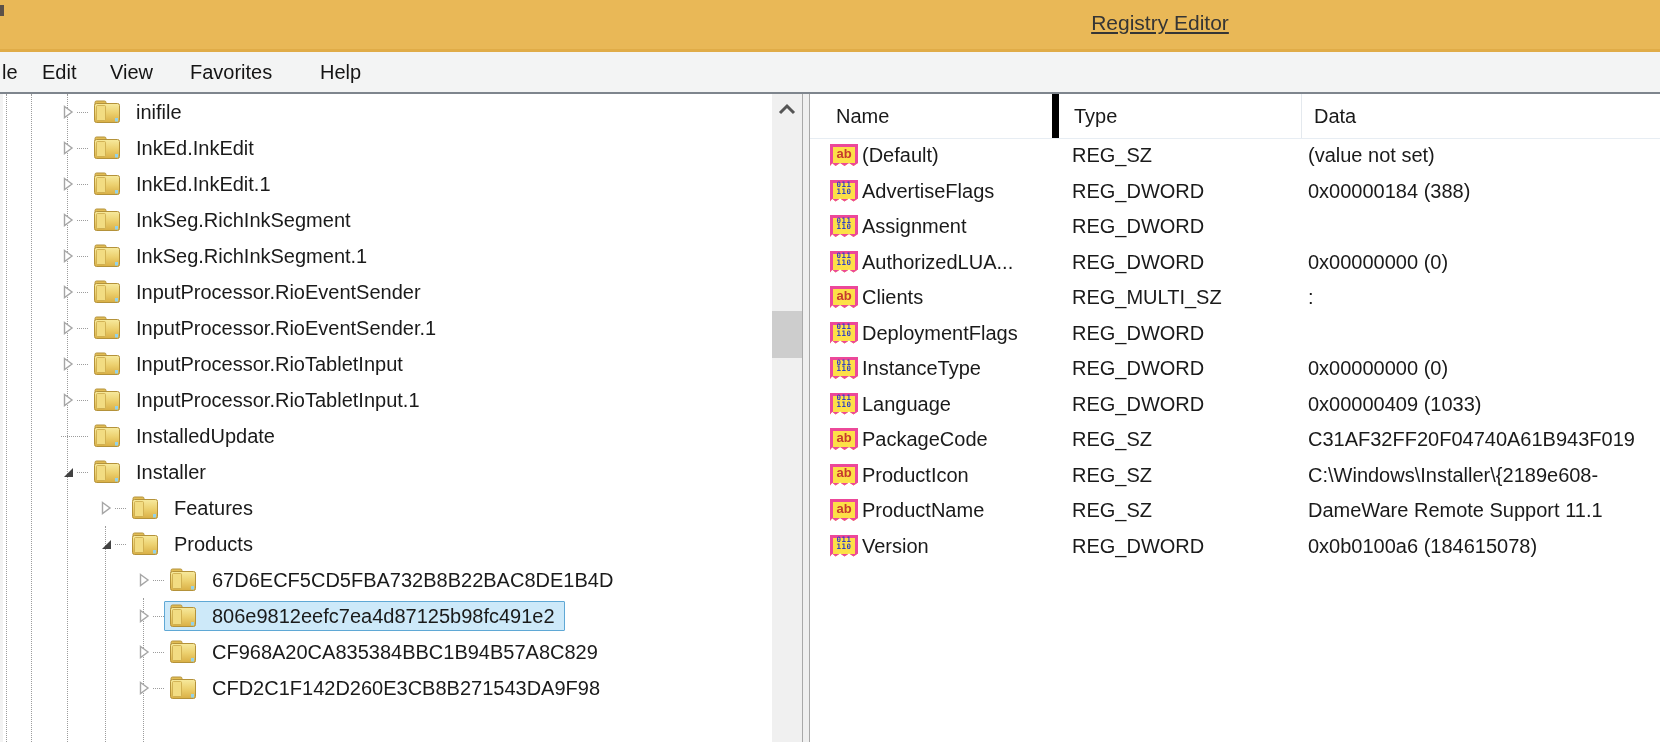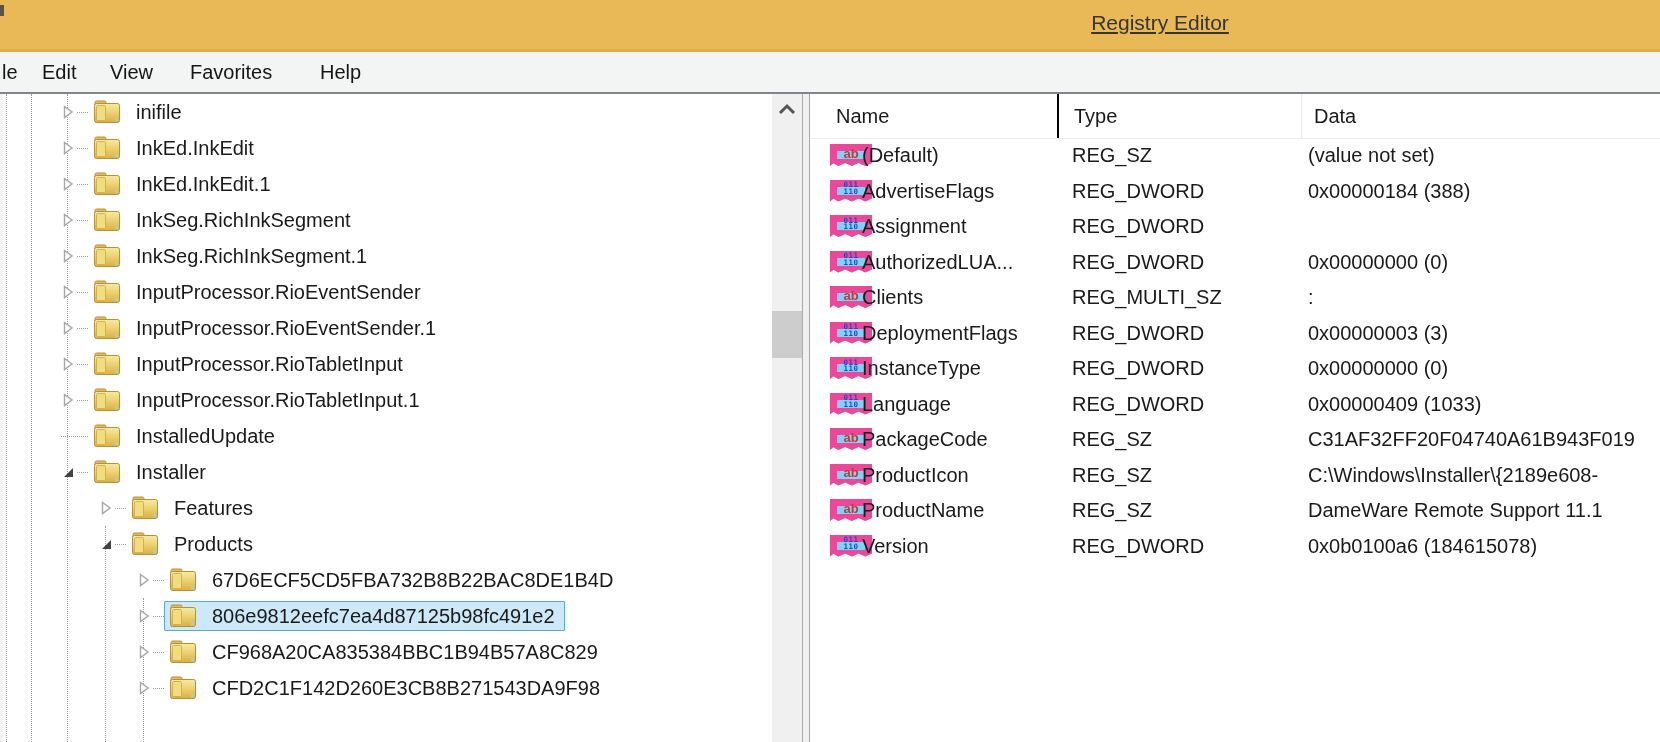--- a/index.html
+++ b/index.html
@@ -38,27 +38,27 @@
   .sb-up{position:absolute;left:4px;top:7px;width:22px;height:12px;}
   .sb-thumb{position:absolute;left:0;top:217px;width:30px;height:47px;background:#cdcdcd;}
   
   .splitter{position:absolute;left:802px;top:0;width:8px;height:100%;background:#f0f0f0;
             border-left:1px solid #a9a9a9;border-right:1px solid #a9a9a9;box-sizing:border-box;}
   
   .right-pane{position:absolute;left:810px;top:0;right:0;height:100%;background:#ffffff;overflow:hidden;}
   .list-header{position:absolute;left:0;top:0;right:0;height:44px;border-bottom:1px solid #e7edf3;}
   .hcell{position:absolute;top:0;height:44px;line-height:44px;font-size:20px;color:#1a1a1a;
          box-sizing:border-box;white-space:nowrap;}
-  .hcell.c1{left:0;width:249px;border-right:2px solid #000000;padding-left:26px;}
+  .hcell.c1{left:0;width:249px;border-right:7px solid #000000;padding-left:26px;}
   .hcell.c2{left:249px;width:243px;border-right:1px solid #e4e9ee;padding-left:15px;}
   .hcell.c3{left:492px;right:0;padding-left:12px;}
   .list-rows{position:absolute;left:0;top:44px;right:0;bottom:0;}
   .value-row{position:relative;height:35.5px;}
-  .vicon{position:absolute;left:20px;top:6px;width:42px;height:22px;background:#7dd3fc;
-         border:7px solid #ec4899;box-sizing:border-box;display:flex;align-items:center;justify-content:center;
+  .vicon{position:absolute;left:20px;top:6px;width:28px;height:22px;background:#fde047;
+         border:3px solid #ec4899;box-sizing:border-box;display:flex;align-items:center;justify-content:center;
          clip-path:polygon(0 0,100% 0,100% 86%,84% 100%,68% 86%,52% 100%,36% 86%,20% 100%,8% 88%,0 100%);}
   .vicon i{font-style:normal;}
   .vicon .sz{color:var(--c-szred,#c63a2e);font-weight:bold;font-size:13px;line-height:13px;margin-top:-4px;}
   .vicon .dw{color:var(--c-dwblue,#3140c4);font-family:"DejaVu Sans Mono",monospace;font-weight:bold;
              font-size:7.5px;line-height:6.5px;letter-spacing:0.5px;margin-top:-4px;text-align:center;}
   .vname,.vtype,.vdata{position:absolute;top:0;height:35.5px;line-height:35.5px;font-size:20px;white-space:nowrap;}
   .vname{left:52px;}
   .vtype{left:262px;}
   .vdata{left:498px;}
 </style>
@@ -554,21 +554,20 @@
             <span class="vname">Clients</span>
             <span class="vtype">REG_MULTI_SZ</span>
             <span class="vdata">:</span>
           </div>
           <div class="value-row">
             <span class="vicon">
               <i class="dw">011<br>110</i>
             </span>
             <span class="vname">DeploymentFlags</span>
             <span class="vtype">REG_DWORD</span>
-            <span class="vdata">0x00000003 (3)</span>
           </div>
           <div class="value-row">
             <span class="vicon">
               <i class="dw">011<br>110</i>
             </span>
             <span class="vname">InstanceType</span>
             <span class="vtype">REG_DWORD</span>
             <span class="vdata">0x00000000 (0)</span>
           </div>
           <div class="value-row">

